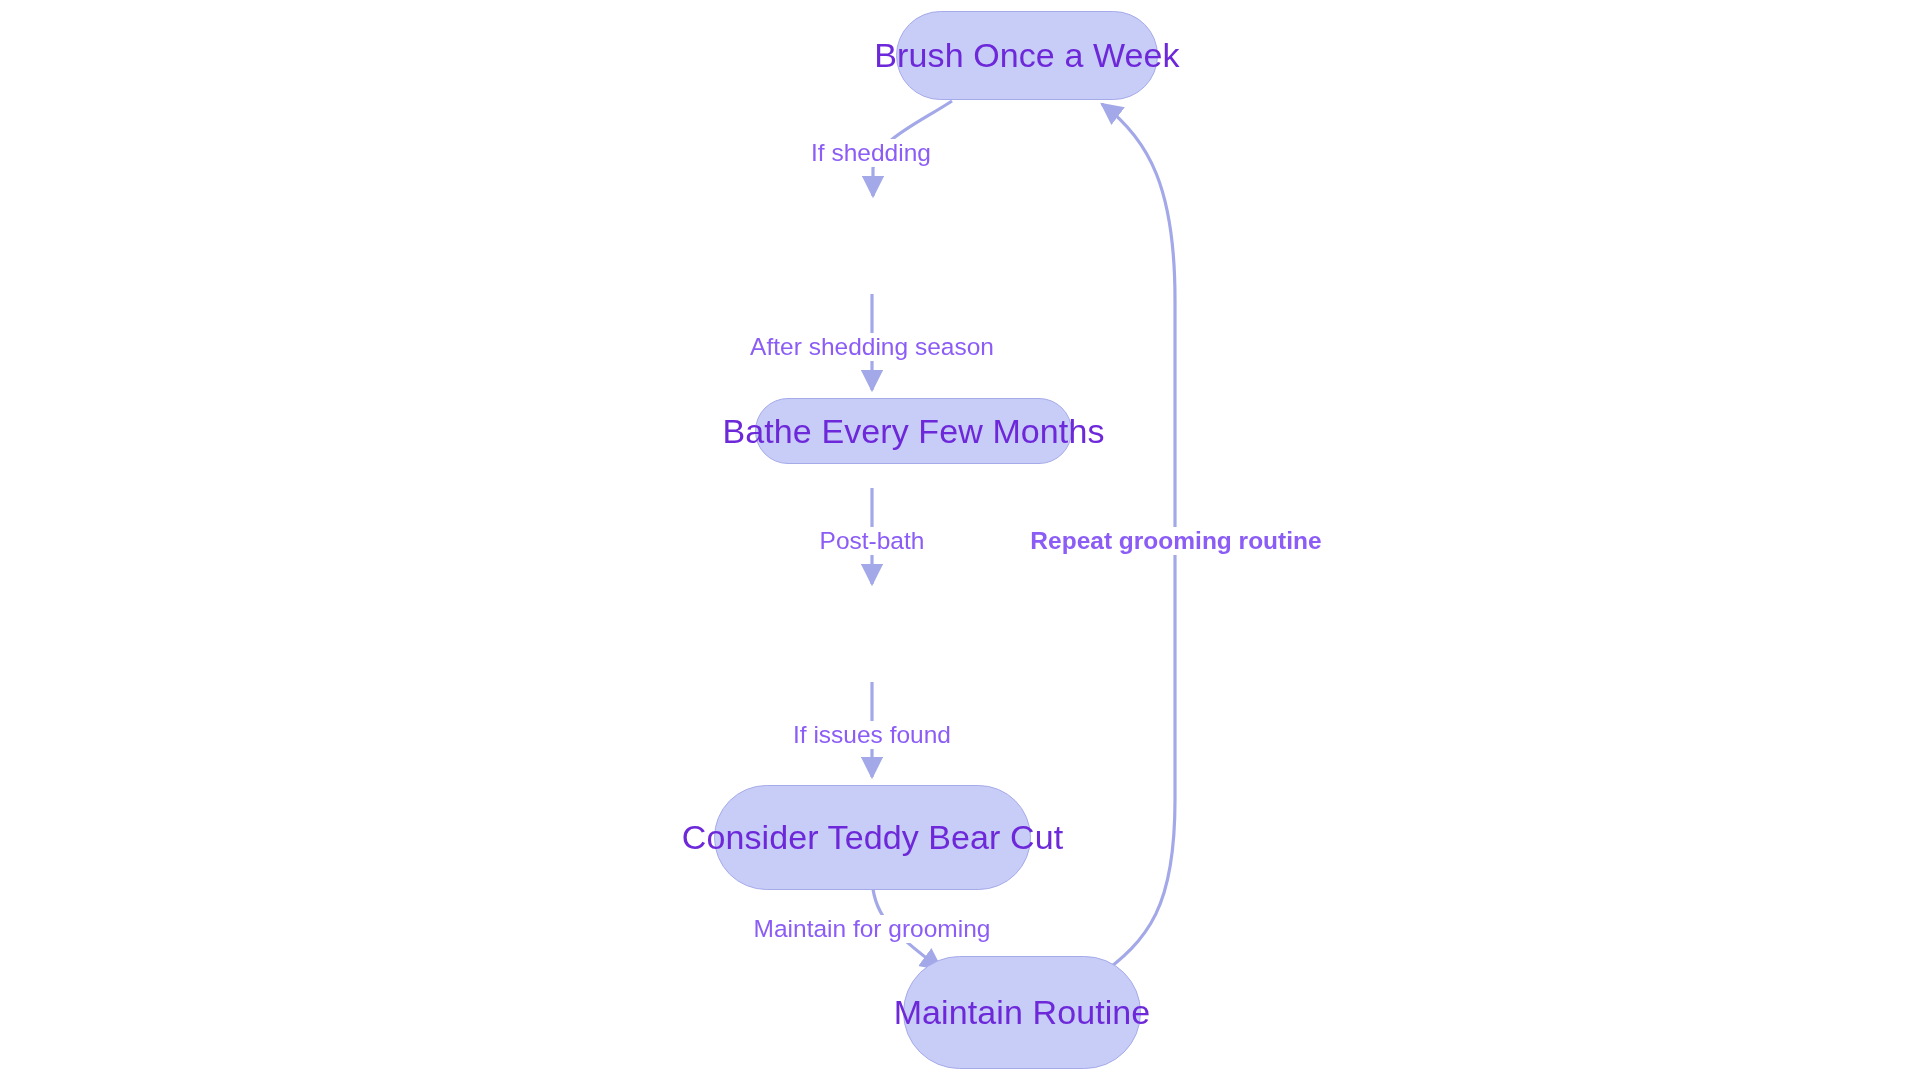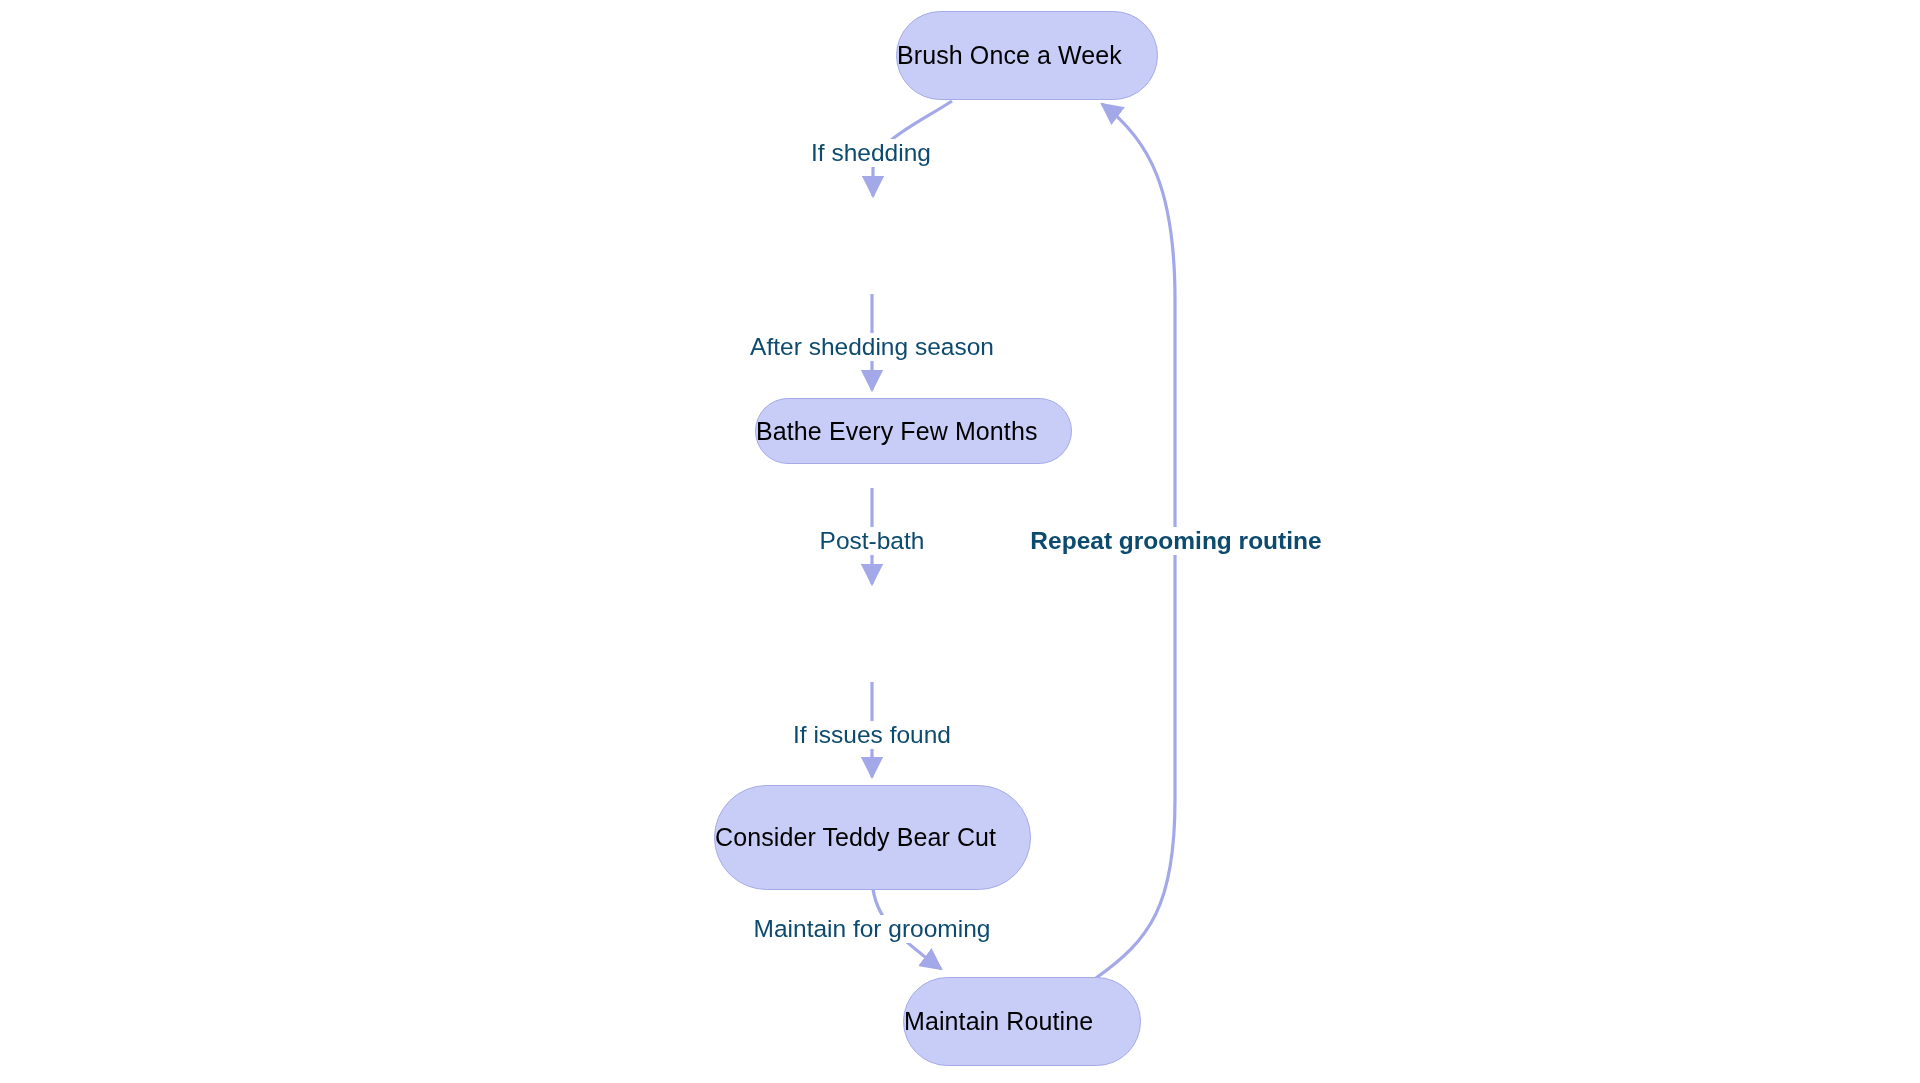--- a/index.html
+++ b/index.html
@@ -22,34 +22,34 @@
     left: 0;
     top: 0;
     width: 1920px;
     height: 1083px;
   }
   .node {
     position: absolute;
     box-sizing: border-box;
     display: flex;
     align-items: center;
-    justify-content: flex-start;
+    justify-content: center;
     background: #c8cdf8;
     border: 1.5px solid #a5aae9;
     border-radius: 999px;
-    color: #000000;
-    font-size: 25px;
+    color: #6d28d9;
+    font-size: 34px;
     letter-spacing: 0.1px;
     white-space: nowrap;
     z-index: 2;
   }
   .edge-label {
     position: absolute;
     transform: translate(-50%, -50%);
-    color: #0c4a6e;
+    color: #8b5cf6;
     font-size: 24.5px;
     white-space: nowrap;
     background: #ffffff;
     padding: 0 4px;
     z-index: 3;
   }
 </style>
 </head>
 <body>
 
@@ -79,21 +79,21 @@
 
   <div class="node" style="left:755px; top:398px; width:317px; height:66px;">
     <span>Bathe Every Few Months</span>
   </div>
 
 
   <div class="node" style="left:714px; top:785px; width:317px; height:105px;">
     <span>Consider Teddy Bear Cut</span>
   </div>
 
-  <div class="node" style="left:903px; top:977px; width:238px; height:89px;">
+  <div class="node" style="left:903px; top:956px; width:238px; height:113px;">
     <span>Maintain Routine</span>
   </div>
 
   <div class="edge-label" style="left:871px; top:153px;">If shedding</div>
 
   <div class="edge-label" style="left:872px; top:347px;">After shedding season</div>
 
   <div class="edge-label" style="left:872px; top:541px;">Post-bath</div>
 
   <div class="edge-label" style="left:872px; top:735px;">If issues found</div>

